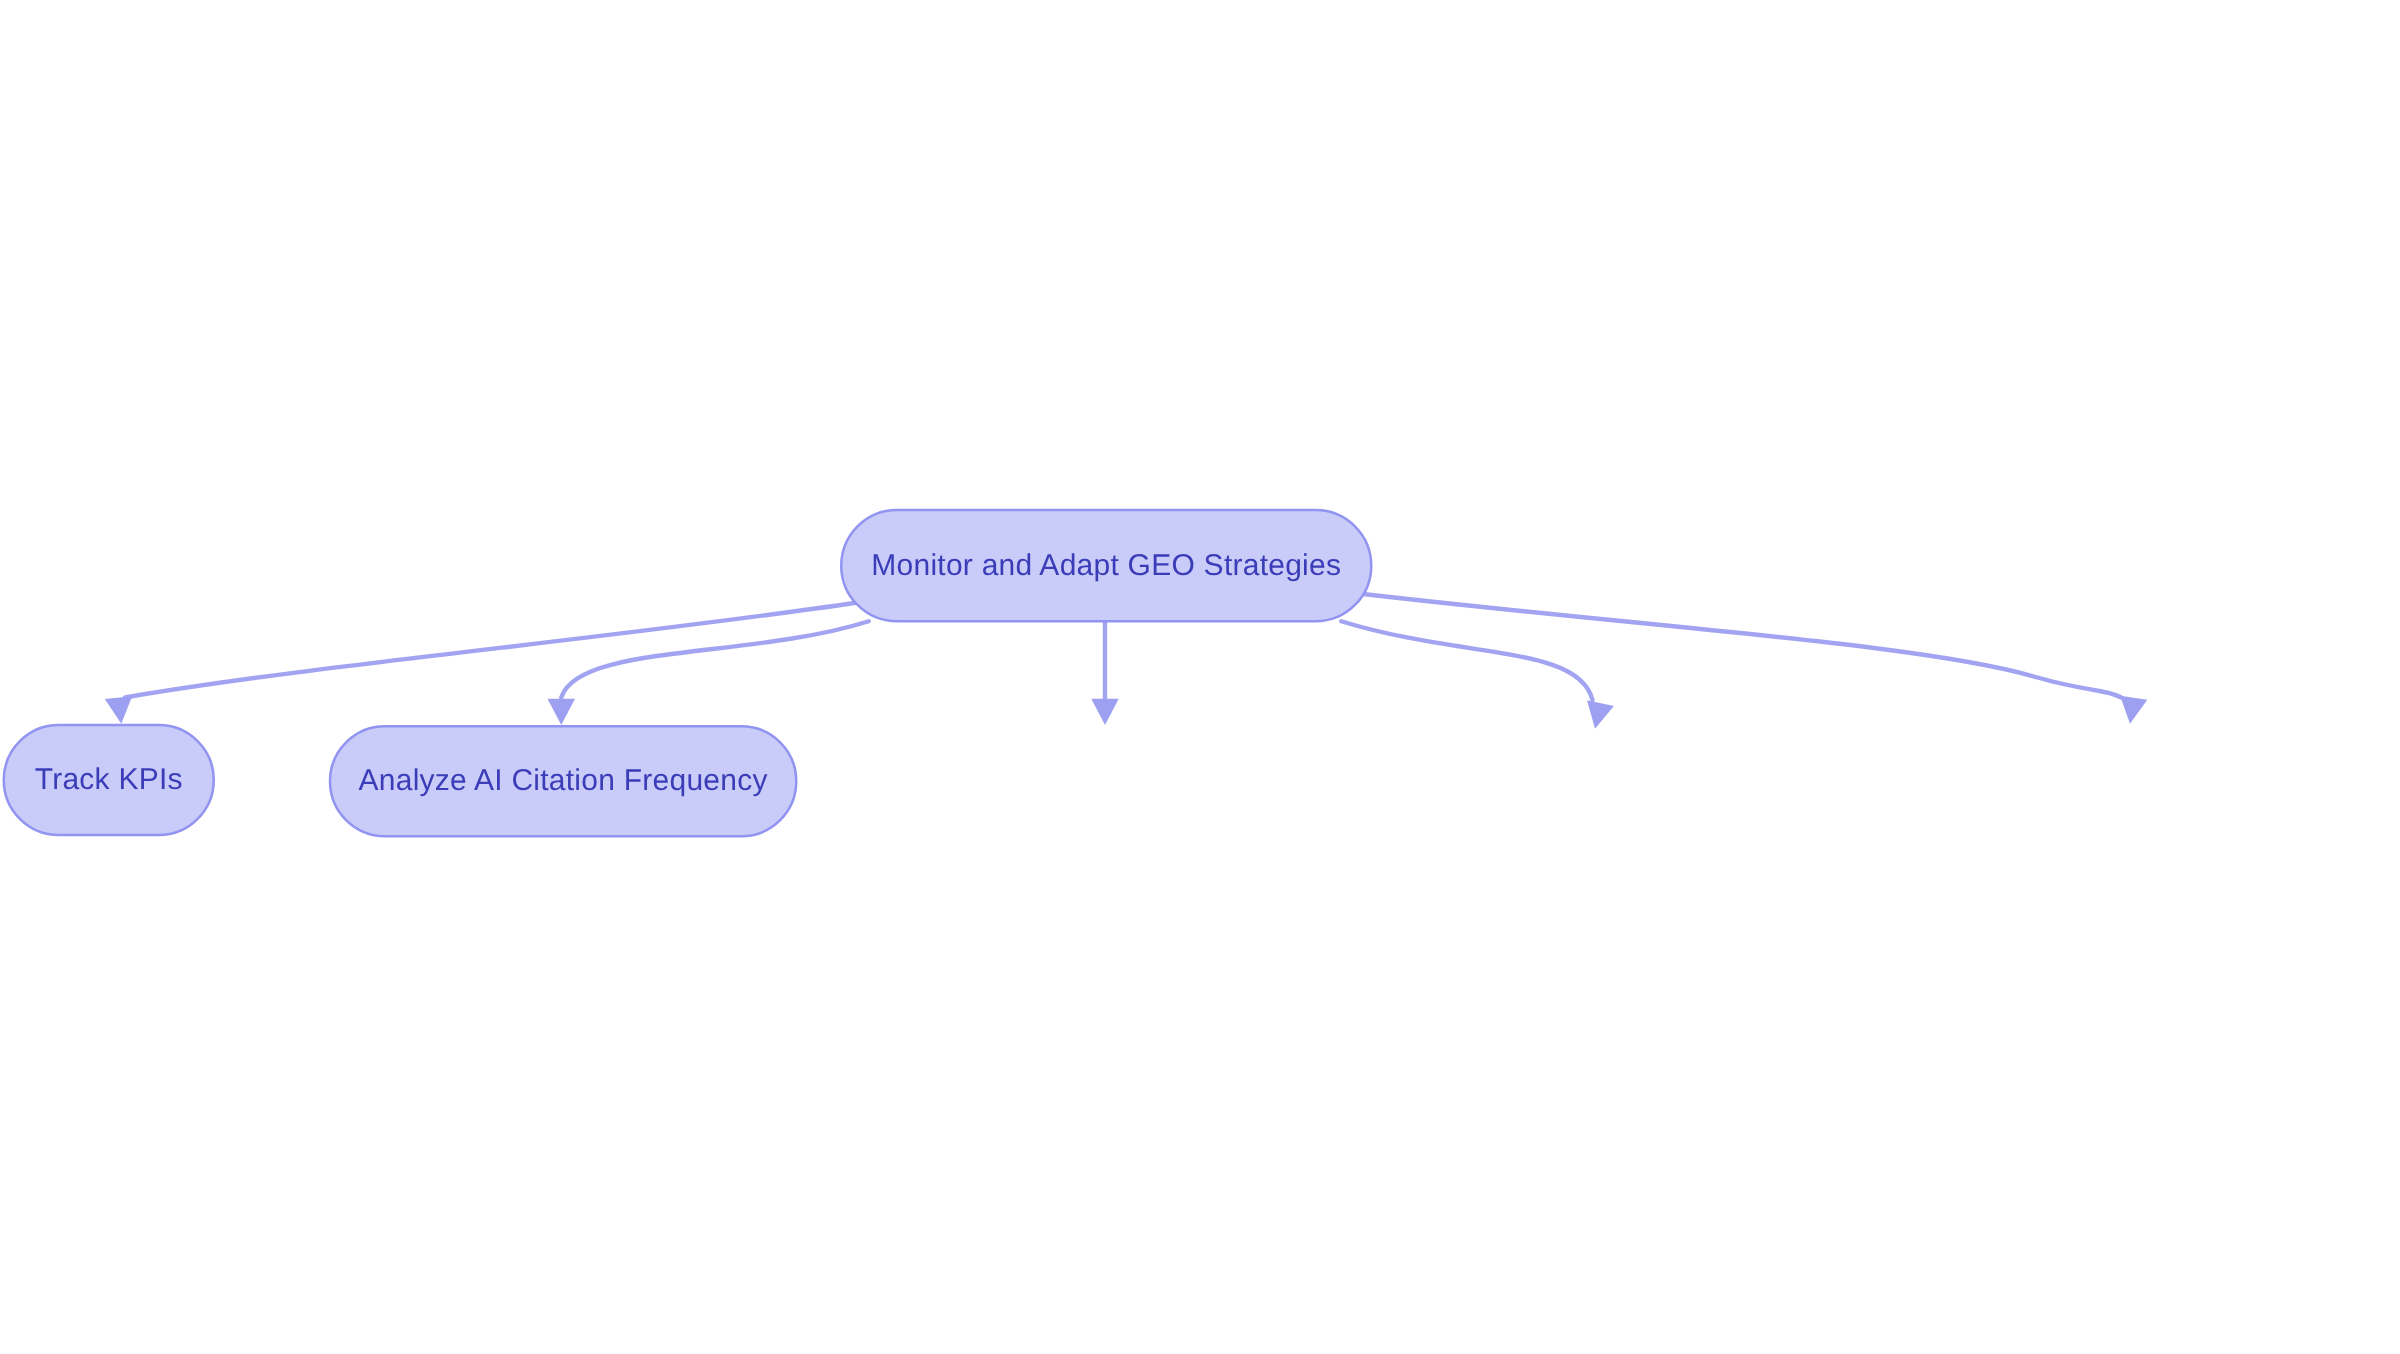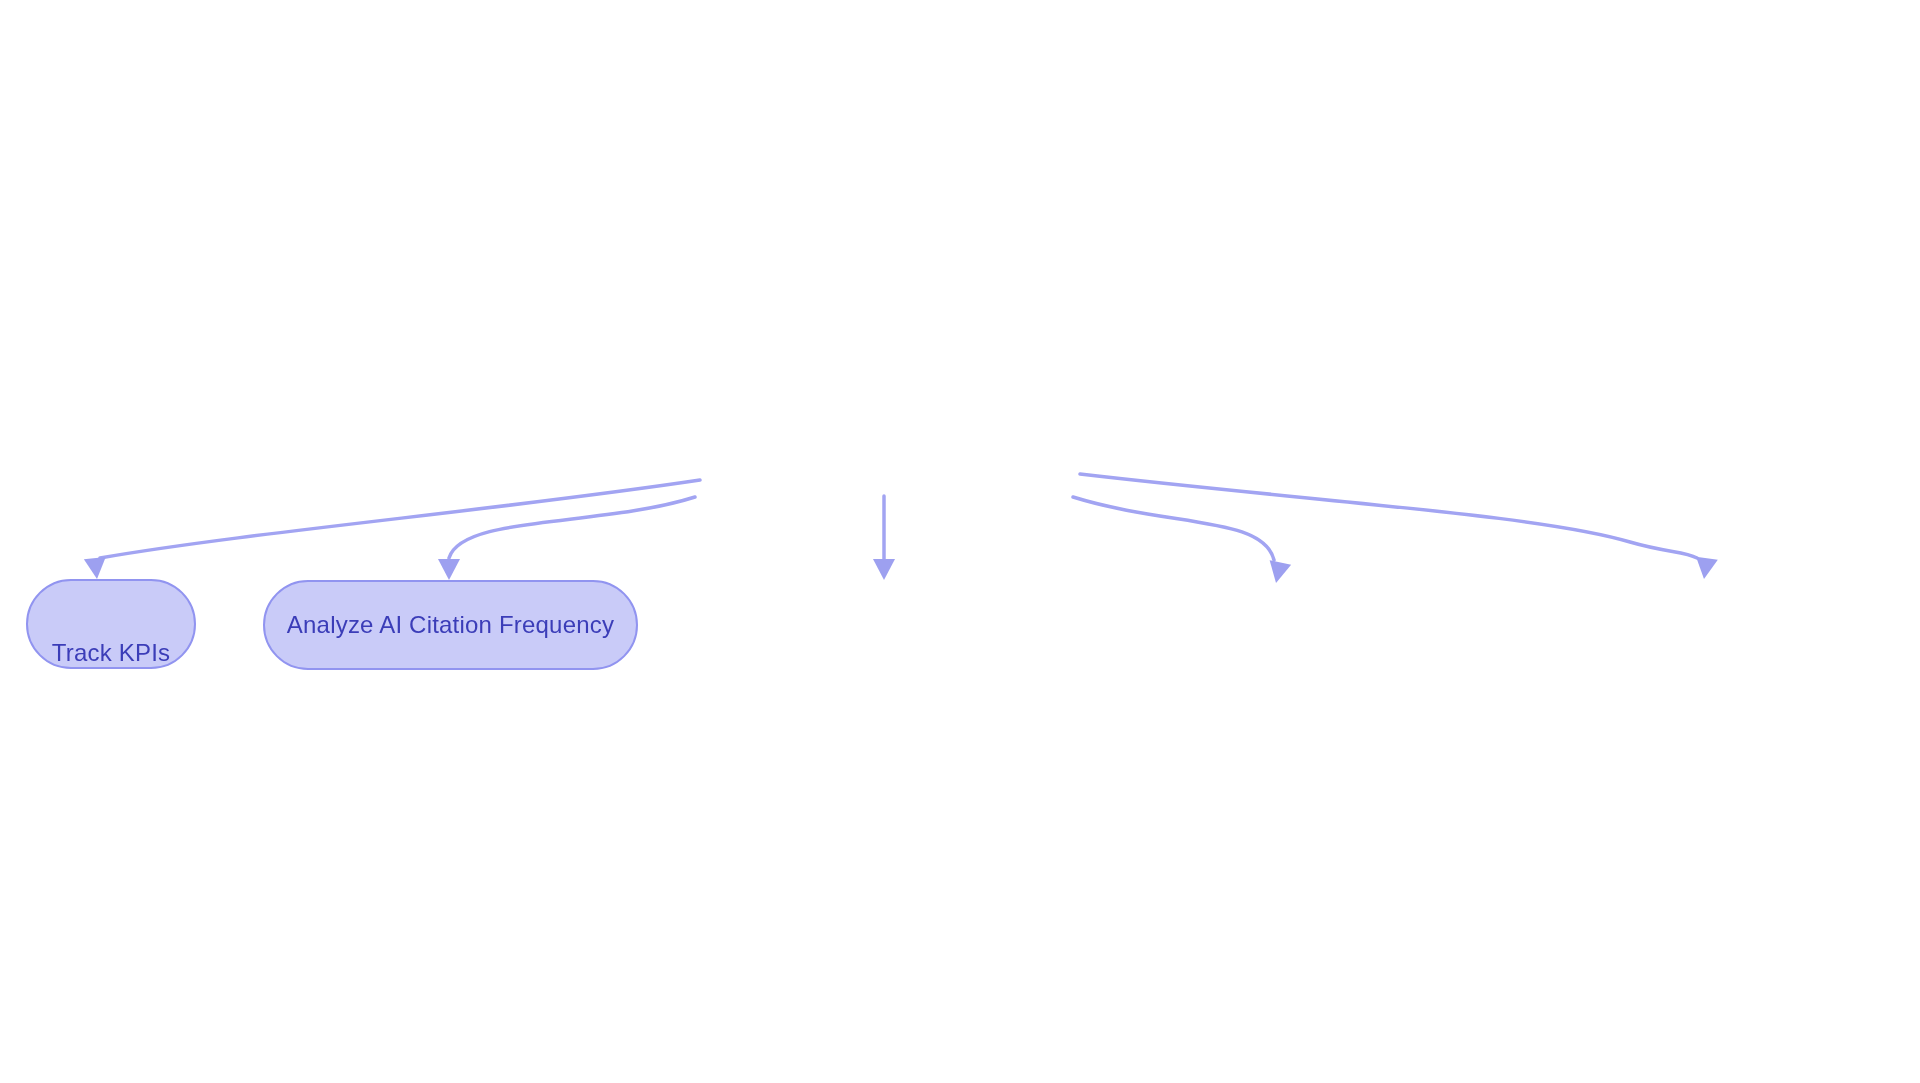--- a/index.html
+++ b/index.html
@@ -41,21 +41,21 @@
     display: flex;
     align-items: center;
     justify-content: center;
     text-align: center;
     color: #3b3db8;
     font-size: 24px;
     letter-spacing: 0.2px;
     white-space: nowrap;
   }
   .node-root       { left: 672px;  top: 407px; width: 426px; height: 91px; }
-  .node-child-0    { left: 26px;   top: 579px; width: 170px; height: 90px; align-items: flex-end; }
+  .node-child-0    { left: 2px;   top: 579px; width: 170px; height: 90px; }
   .node-child-1    { left: 263px;  top: 580px; width: 375px; height: 90px; }
   .node-child-2    { left: 718px;  top: 579px; width: 332px; height: 93px; }
   .node-child-3    { left: 1130px; top: 579px; width: 290px; height: 90px; }
   .node-child-4    { left: 1500px; top: 578px; width: 408px; height: 93px; }
 </style>
 </head>
 <body>
 
 <div class="canvas">
 
@@ -80,20 +80,23 @@
     <g transform="translate(1276,583) rotate(12)">
       <path class="arrowhead" d="M -11 -21 L 11 -21 L 0 0 Z"></path>
     </g>
 
     <path class="edge" d="M 1080 474 C 1320 502, 1540 515, 1630 542 C 1668 553, 1684 551, 1697 558"></path>
     <g transform="translate(1704,579) rotate(8)">
       <path class="arrowhead" d="M -11 -21 L 11 -21 L 0 0 Z"></path>
     </g>
   </svg>
 
+  <div class="node node-root">
+    <span>Monitor and Adapt GEO Strategies</span>
+  </div>
 
   <div class="node node-child-0">
     <span>Track KPIs</span>
   </div>
 
   <div class="node node-child-1">
     <span>Analyze AI Citation Frequency</span>
   </div>
 
 

